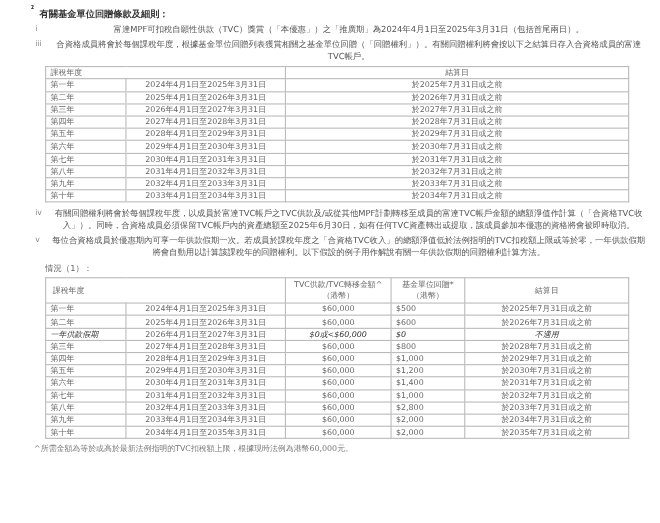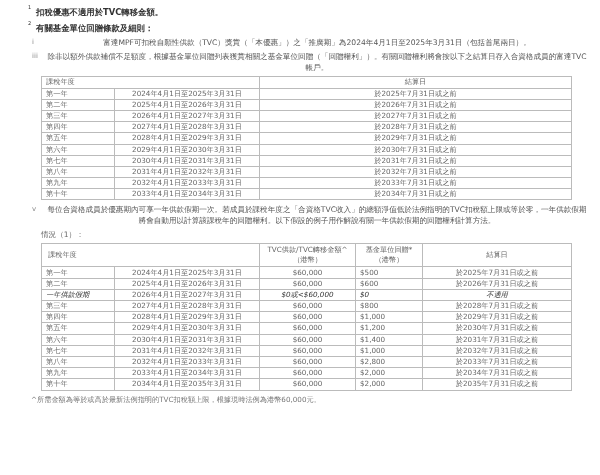--- a/index.html
+++ b/index.html
@@ -48,34 +48,33 @@
   .scenario { margin: 2px 0 0 13px; color: #666; }
   .footnote { margin: 0 0 0 3px; color: #777; font-size: 7.2px; }
 </style>
 </head>
 <body>
 
 <div class="wrap">
 
   <div class="note-heading">
     <sup>1</sup>
-    <span>扣稅優惠不適用於TVC轉移金額。</span>
   </div>
   <div class="note-heading">
     <sup>2</sup>
     <span>有關基金單位回贈條款及細則：</span>
   </div>
 
   <div class="item">
     <span class="roman">i</span>
     <p>富達MPF可扣稅自願性供款（TVC）獎賞（「本優惠」）之「推廣期」為2024年4月1日至2025年3月31日（包括首尾兩日）。</p>
   </div>
   <div class="item">
     <span class="roman">iii</span>
-    <p>除非以額外供款補償不足額度，根據基金單位回贈列表獲賞相關之基金單位回贈（「回贈權利」）。有關回贈權利將會按以下之結算日存入合資格成員的富達TVC帳戶。</p>
+    <p>合資格成員將會於每個課稅年度，根據基金單位回贈列表獲賞相關之基金單位回贈（「回贈權利」）。有關回贈權利將會按以下之結算日存入合資格成員的富達TVC帳戶。</p>
   </div>
 
   <table class="t1">
     <thead>
       <tr>
         <th class="hdr-year" colspan="2">課稅年度</th>
         <th class="c-settle">結算日</th>
       </tr>
     </thead>
     <tbody id="t1-body">
@@ -125,20 +124,24 @@
           <td class="c-settle">於2033年7月31日或之前</td>
         </tr>
         <tr>
           <td class="c-year">第十年</td>
           <td class="c-period">2033年4月1日至2034年3月31日</td>
           <td class="c-settle">於2034年7月31日或之前</td>
         </tr>
       </tbody>
   </table>
 
+  <div class="item">
+    <span class="roman">iv</span>
+    <p>有關回贈權利將會於每個課稅年度，以成員於富達TVC帳戶之TVC供款及/或從其他MPF計劃轉移至成員的富達TVC帳戶金額的總額淨值作計算（「合資格TVC收入」）。同時，合資格成員必須保留TVC帳戶內的資產總額至2025年6月30日，如有任何TVC資產轉出或提取，該成員參加本優惠的資格將會被即時取消。</p>
+  </div>
   <div class="item">
     <span class="roman">v</span>
     <p>每位合資格成員於優惠期內可享一年供款假期一次。若成員於課稅年度之「合資格TVC收入」的總額淨值低於法例指明的TVC扣稅額上限或等於零，一年供款假期將會自動用以計算該課稅年的回贈權利。以下假設的例子用作解說有關一年供款假期的回贈權利計算方法。</p>
   </div>
 
   <div class="scenario">情況（1）：</div>
 
   <table class="t2">
     <thead>
       <tr>

